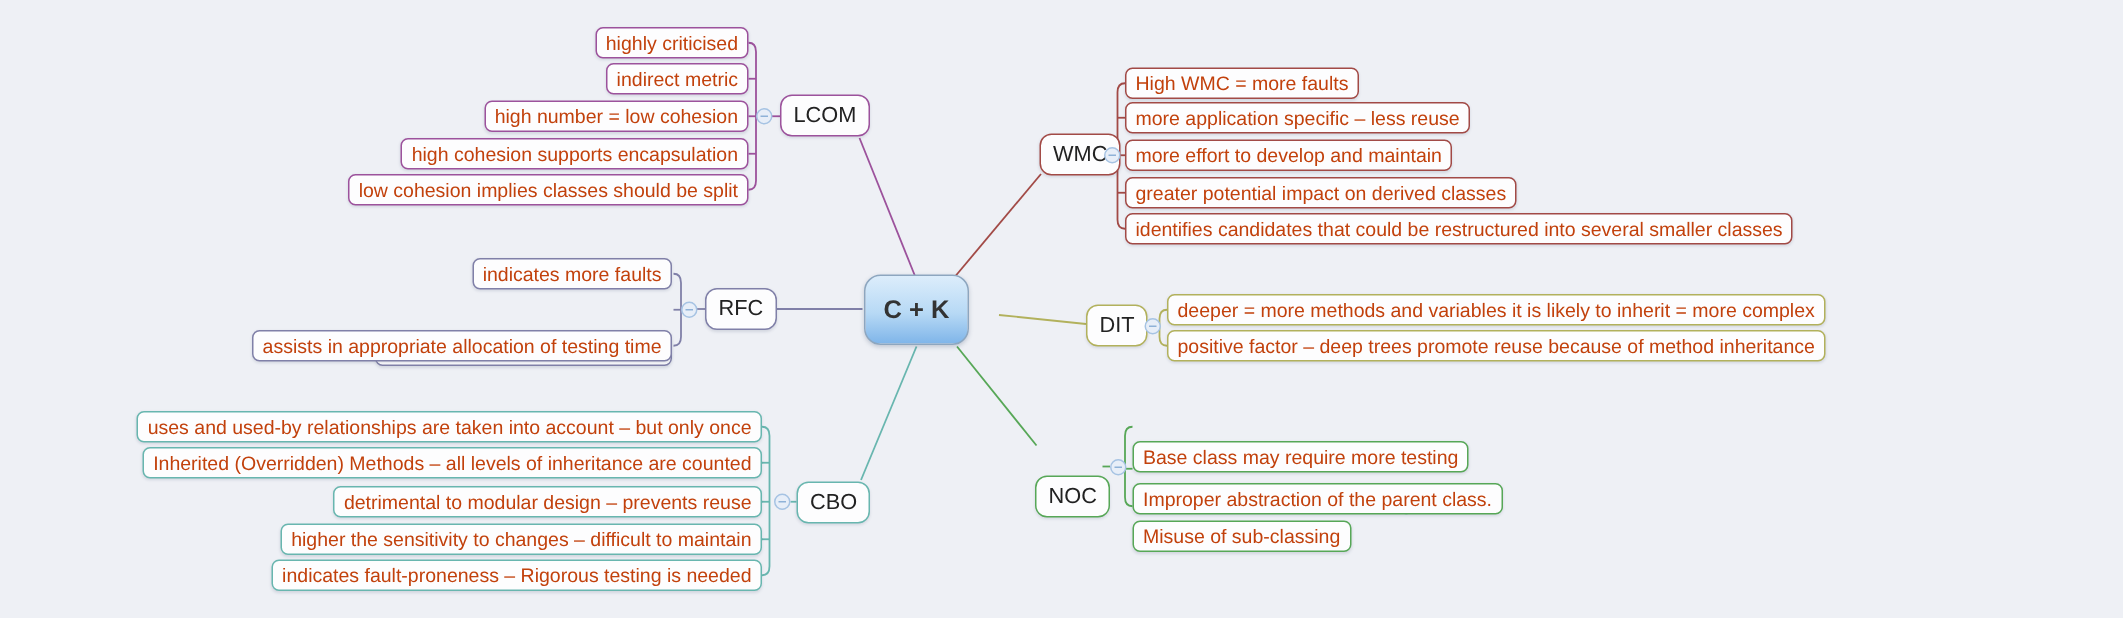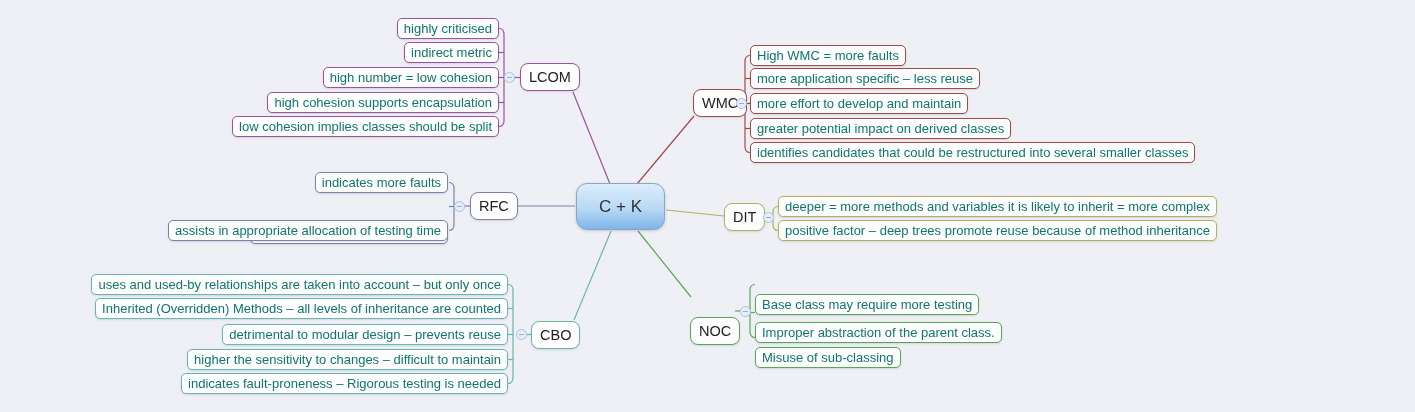--- a/index.html
+++ b/index.html
@@ -5,34 +5,34 @@
   html,body{margin:0;padding:0;}
   body{font-family:"Liberation Sans","DejaVu Sans",sans-serif;background:#eef0f5;}
   .canvas{position:relative;width:1415px;height:412px;background:#eef0f5;overflow:hidden;}
   .wires{position:absolute;left:0;top:0;width:1415px;height:412px;}
   .wires path{fill:none;stroke-width:1.2px;}
 
   .child{
     position:absolute;height:21px;box-sizing:border-box;
     display:flex;align-items:center;white-space:nowrap;
     padding:0 6px;background:#fdfdfe;border:1px solid #999;border-radius:5px;
-    font-size:13px;color:#0f766e;box-shadow:0 1px 2px rgba(70,80,110,.16);
+    font-size:13px;color:#c2410c;box-shadow:0 1px 2px rgba(70,80,110,.16);
   }
   .bnode{
     position:absolute;height:28px;box-sizing:border-box;
     display:flex;align-items:center;justify-content:center;white-space:nowrap;
     padding:0 8px;background:#fdfdfe;border:1px solid #999;border-radius:8px;
     font-size:14.5px;color:#222;box-shadow:0 1px 2px rgba(70,80,110,.16);
   }
   .root{
-    position:absolute;left:576px;top:183px;width:89px;height:47px;box-sizing:border-box;
+    position:absolute;left:576px;top:183px;width:70px;height:47px;box-sizing:border-box;
     display:flex;align-items:center;justify-content:center;
     background:linear-gradient(to bottom,#dcedfb 0%,#b7d9f5 55%,#7fb5e9 100%);
     border:1px solid #8da6bf;border-radius:11px;
-    font-size:17px;font-weight:normal;color:#333;box-shadow:0 1px 3px rgba(60,80,110,.25);
+    font-size:17px;font-weight:bold;color:#333;box-shadow:0 1px 3px rgba(60,80,110,.25);
   }
   .toggle{
     position:absolute;width:11px;height:11px;box-sizing:border-box;border-radius:50%;
     background:#e7eef8;border:1px solid #a6c3e3;display:flex;align-items:center;justify-content:center;
   }
   .minus{display:block;width:5px;height:1px;background:#8fb2d8;}
 
   .b-lcom{border-color:#9c529c;}
   .b-wmc{border-color:#a24a46;}
   .b-rfc{border-color:#8080a8;}

